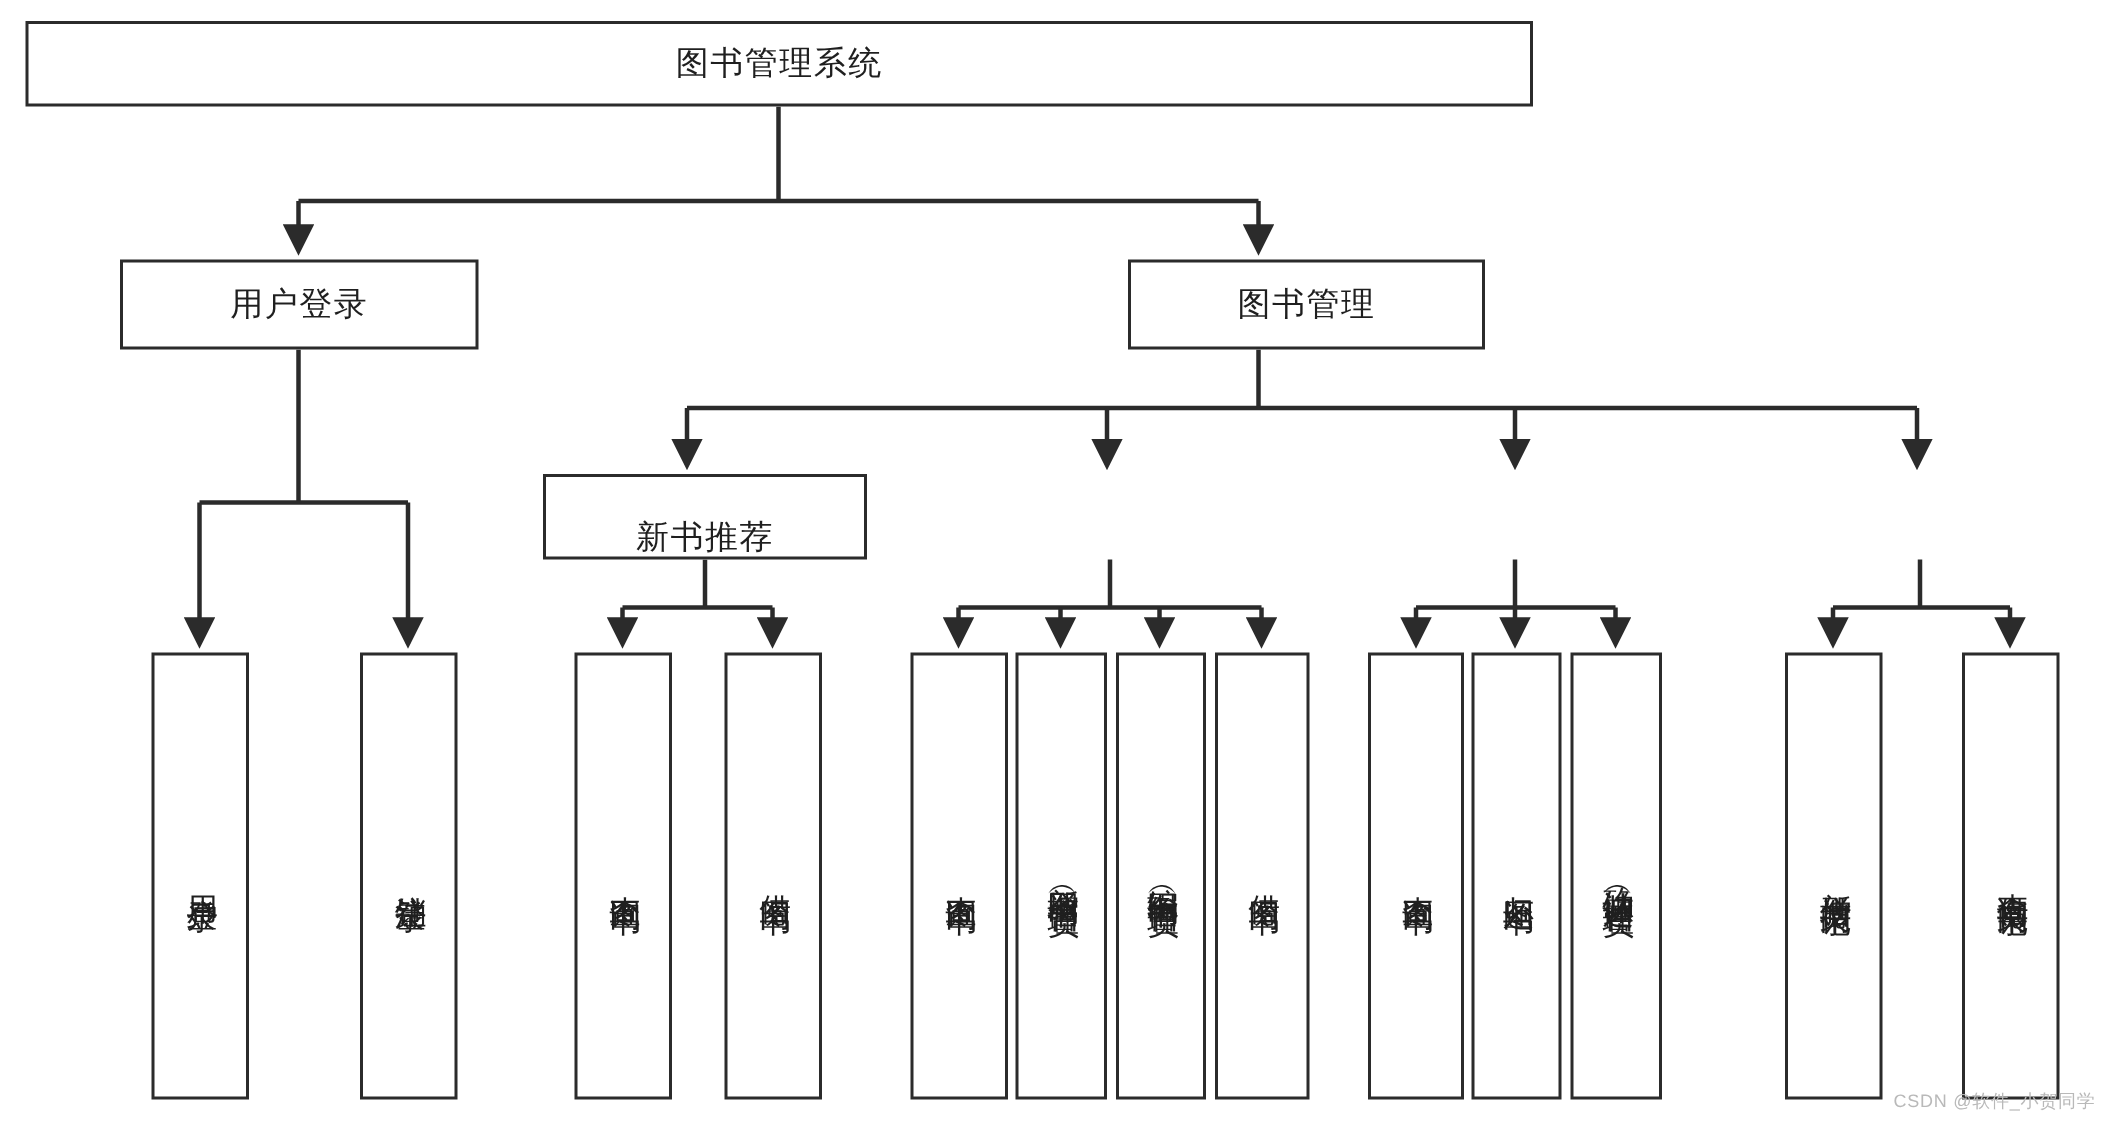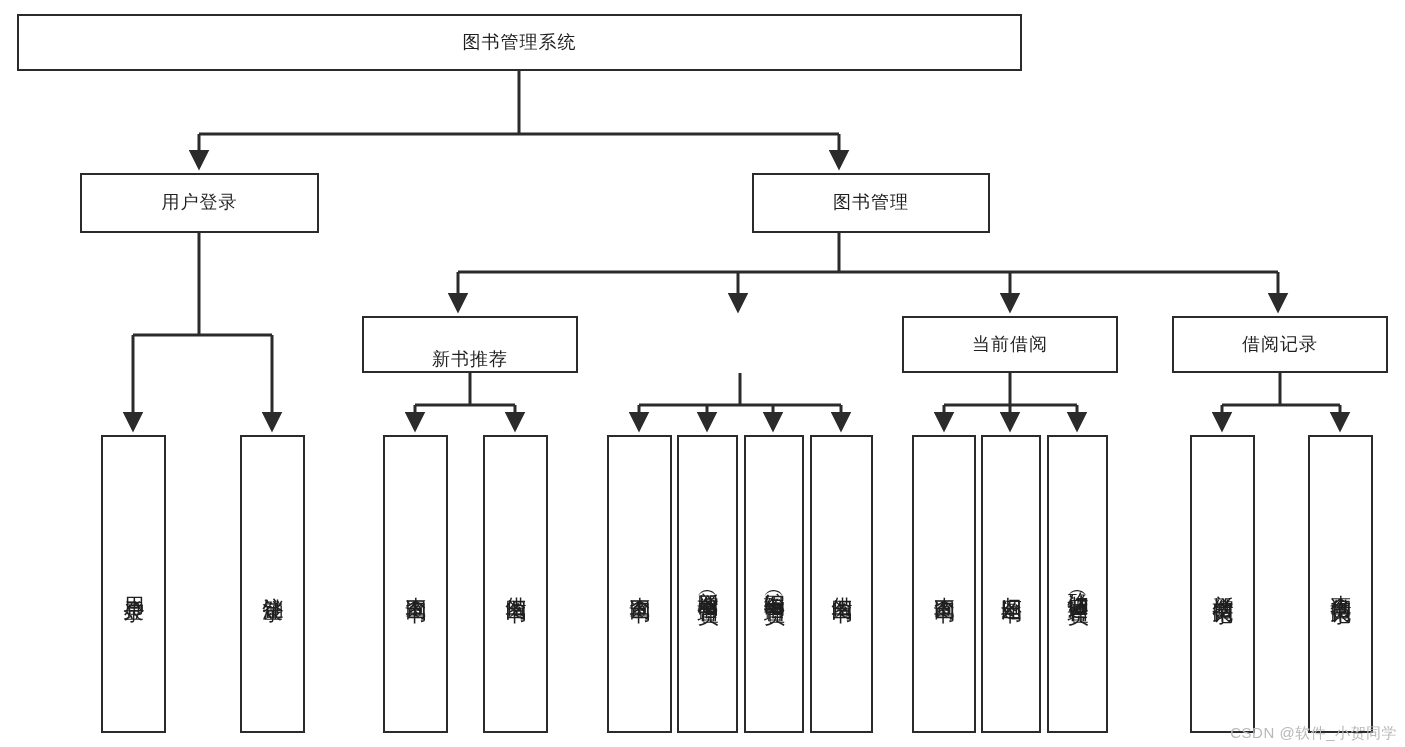--- a/index.html
+++ b/index.html
@@ -27,21 +27,21 @@
     position: absolute;
     box-sizing: border-box;
     border: 2px solid #2b2b2b;
     background: #ffffff;
     display: flex;
     align-items: center;
     justify-content: center;
     color: #1f1f1f;
   }
   .node-h {
-    font-size: 18px;
+    font-size: 22px;
     line-height: 1.2;
     letter-spacing: 1px;
     white-space: nowrap;
   }
   .node-v {
     font-size: 21px;
     line-height: 1.18;
     letter-spacing: 2px;
     writing-mode: vertical-rl;
     text-orientation: upright;
@@ -52,21 +52,21 @@
   .node-v > span {
     display: block;
     writing-mode: vertical-rl;
     text-orientation: upright;
     text-align: center;
   }
   #watermark {
     position: absolute;
     right: 8px;
     bottom: 4px;
-    font-size: 15px;
+    font-size: 12px;
     color: #b9b9b9;
     letter-spacing: 0.5px;
     white-space: nowrap;
     font-family: "Liberation Sans", "DejaVu Sans", sans-serif;
   }
 </style>
 </head>
 <body>
 
 <div id="canvas">
@@ -134,27 +134,21 @@
 
   <div class="node node-h" style="left:752px; top:173px; width:238px; height:60px;">
     <span>图书管理</span>
   </div>
 
   <div class="node node-h" style="left:362px; top:316px; width:216px; height:57px;align-items:flex-end;">
     <span>新书推荐</span>
   </div>
 
 
-  <div class="node node-h" style="left:902px; top:316px; width:216px; height:57px;">
-    <span>当前借阅</span>
-  </div>
-
-  <div class="node node-h" style="left:1172px; top:316px; width:216px; height:57px;">
-    <span>借阅记录</span>
-  </div>
+
 
   <div class="node node-v" style="left:101px; top:435px; width:65px; height:298px;">
     <span>用户登录</span>
   </div>
 
   <div class="node node-v" style="left:240px; top:435px; width:65px; height:298px;">
     <span>注销登录</span>
   </div>
 
   <div class="node node-v" style="left:383px; top:435px; width:65px; height:298px;">

